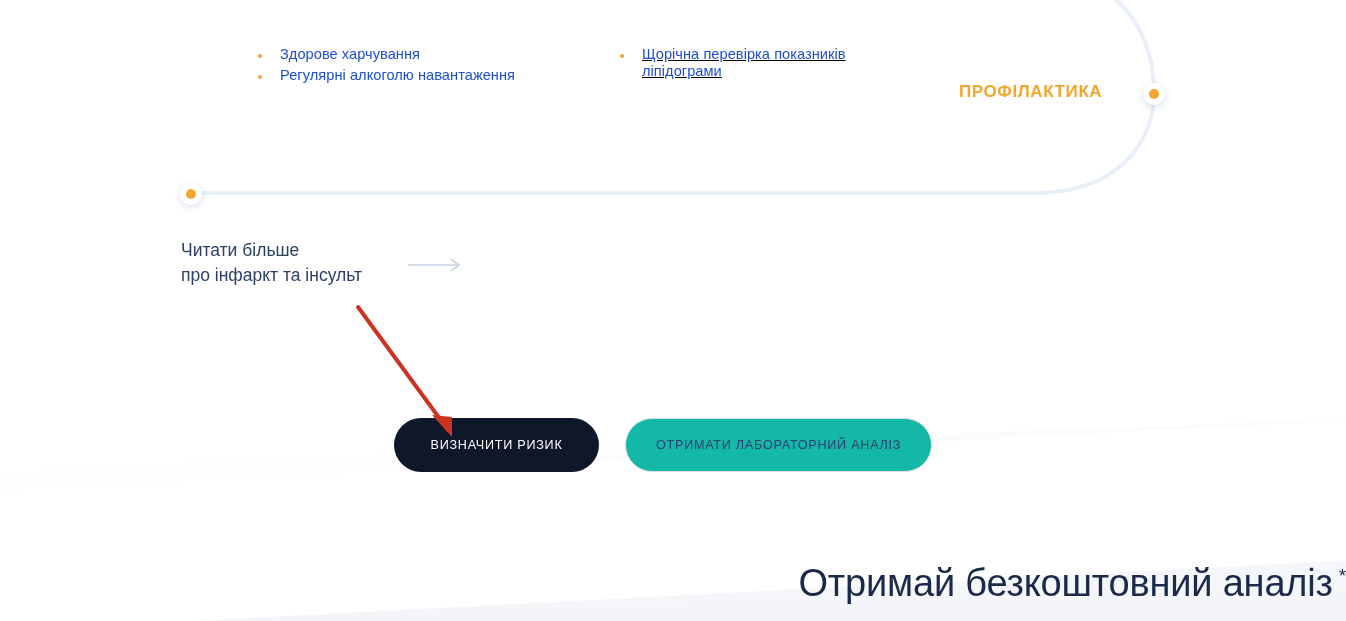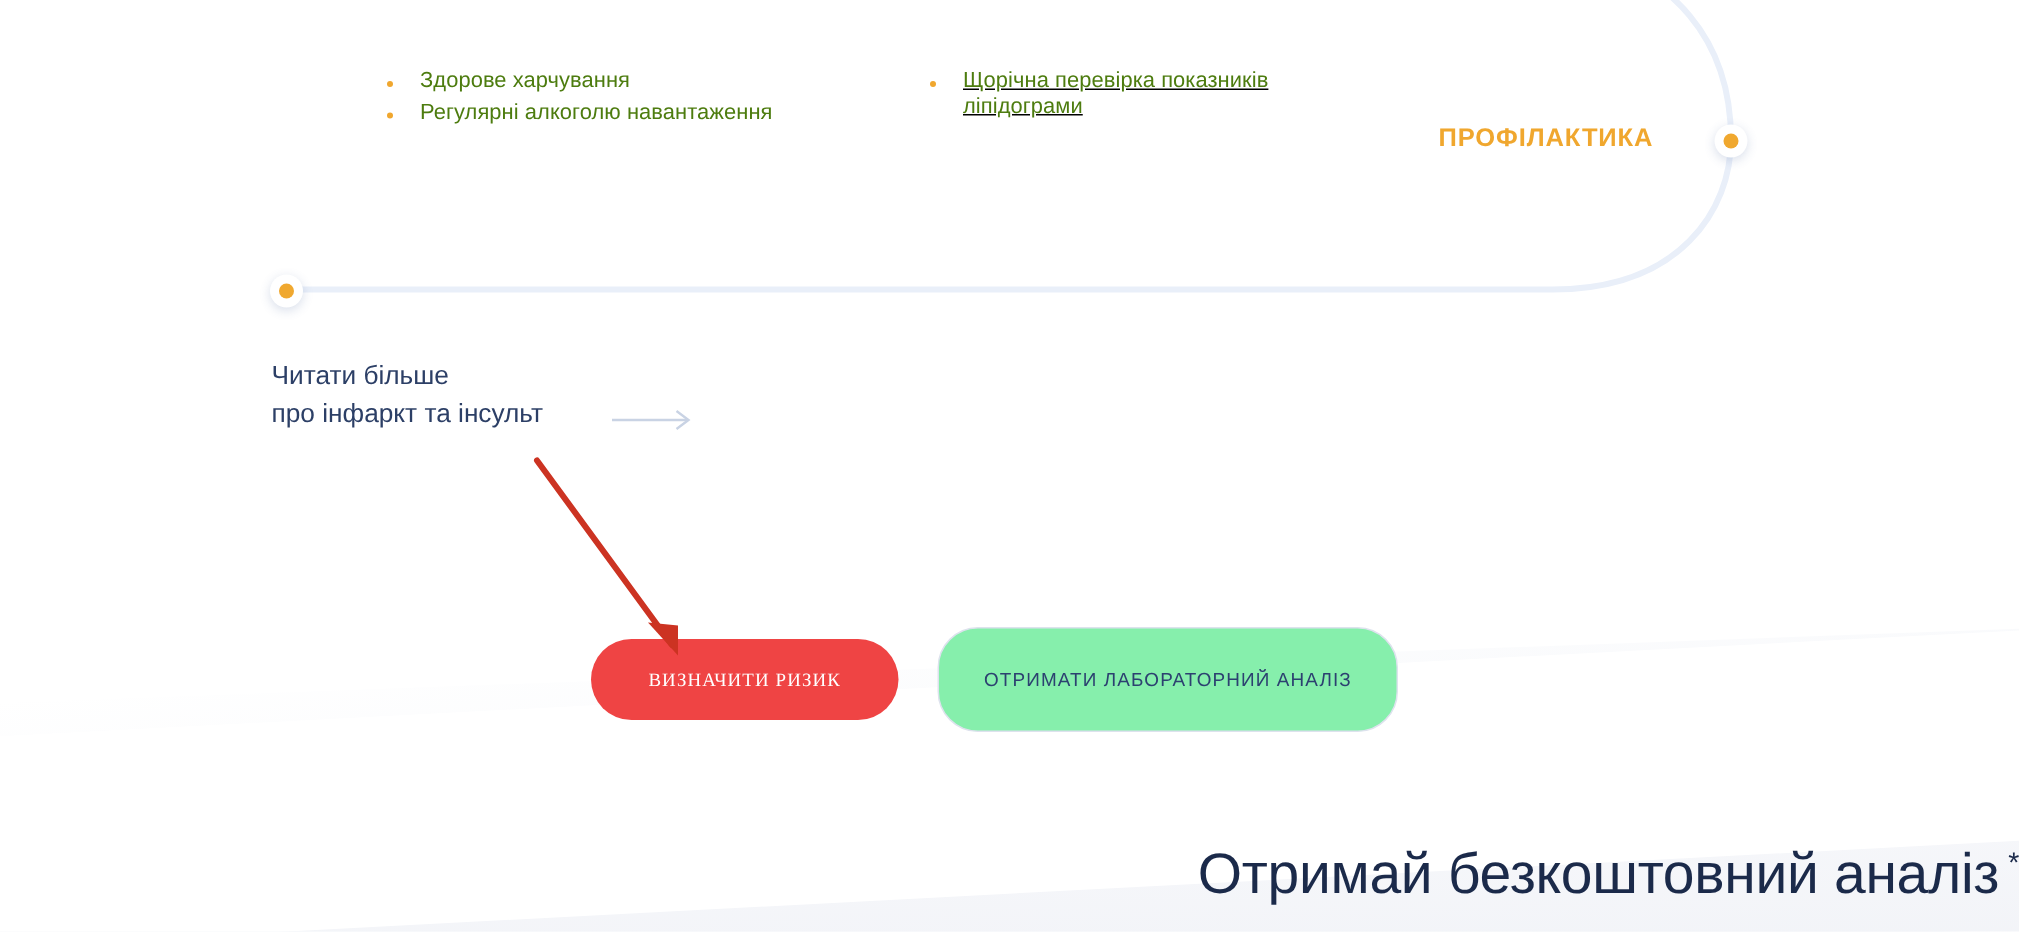--- a/index.html
+++ b/index.html
@@ -125,33 +125,33 @@
     height: 4px;
     border-radius: 50%;
     background: #f0a72e;
     margin-top: 8px;
     margin-right: 18px;
     flex: 0 0 auto;
   }
   .bullet-text {
     font-size: 14.6px;
     line-height: 1.18;
-    color: #4d7c0f;
+    color: #1d4ed8;
     letter-spacing: 0.05px;
   }
   #list-col-2 .bullet-item { margin-bottom: 7px; }
 
   
   .readmore {
     position: absolute;
     left: 181px;
     top: 238px;
     z-index: 5;
     display: flex;
-    align-items: flex-end;
+    align-items: center;
     gap: 16px;
   }
   .readmore-text {
     font-size: 17.5px;
     line-height: 1.43;
     color: #2c3f66;
     white-space: pre-line;
   }
   .readmore-arrow {
     margin-left: 30px;
@@ -166,38 +166,38 @@
     z-index: 5;
     display: flex;
     align-items: center;
   }
   .btn-primary {
     height: 54px;
     min-width: 205px;
     padding: 16px 26px;
     border: none;
     border-radius: 27px;
-    background: #ef4444;
+    background: #0f172a;
     color: #ffffff;
     font-size: 12.6px;
     letter-spacing: 0.75px;
-    font-family: Liberation Serif, serif;
+    font-family: Liberation Sans, sans-serif;
     cursor: pointer;
     display: flex;
     align-items: center;
     justify-content: center;
   }
   .btn-secondary {
-    height: 70px;
+    height: 54px;
     min-width: 300px;
     padding: 0 30px;
     margin-left: 26px;
     border: 1px solid #dde2ed;
     border-radius: 27px;
-    background: #86efac;
+    background: #14b8a6;
     color: #2c4170;
     font-size: 12.6px;
     letter-spacing: 0.75px;
     font-family: "Liberation Sans", sans-serif;
     cursor: pointer;
     display: flex;
     align-items: center;
     justify-content: center;
   }
 

